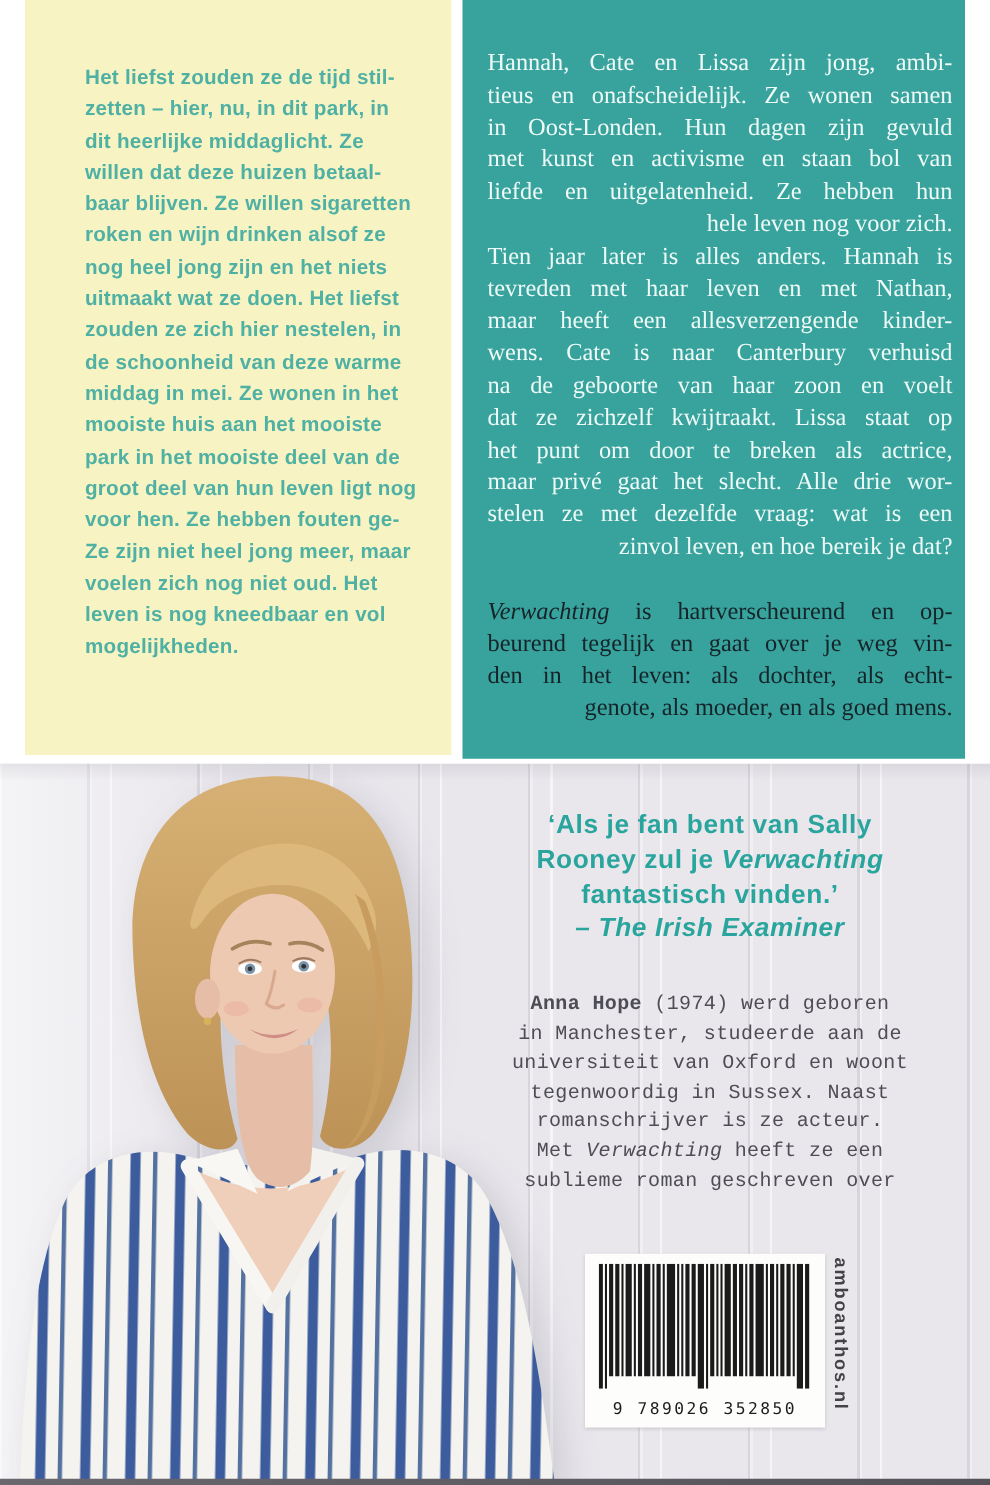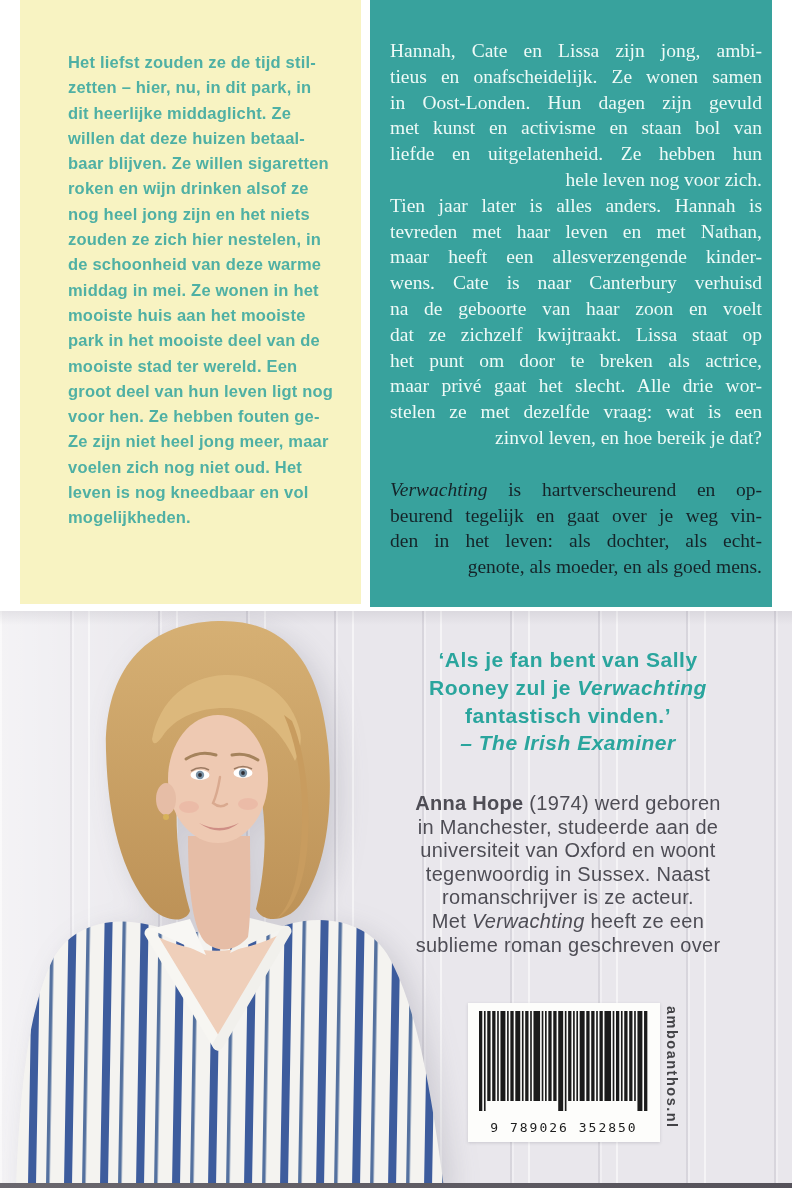--- a/index.html
+++ b/index.html
@@ -34,21 +34,21 @@
         rgba(255,255,255,0) 74px 88px);
     overflow:hidden;}
   .person-svg{position:absolute;left:0;top:0;width:460px;height:577px;
     filter:drop-shadow(10px 8px 14px rgba(80,75,95,.18));}
 
   
   .press-quote{position:absolute;left:408px;top:35px;width:320px;
     color:var(--quote_text);font-size:21px;font-weight:700;letter-spacing:.5px;text-align:center;}
   .press-quote .line{line-height:27.8px;white-space:nowrap;text-align:center;}
   .author-bio{position:absolute;left:408px;top:181px;width:320px;
-    color:var(--bio_text);font-size:20px;letter-spacing:.3px;text-align:center;}
+    color:var(--bio_text);font-size:16px;letter-spacing:.3px;text-align:center;font-family:Liberation Mono, monospace;}
   .author-bio .line{line-height:23.6px;white-space:nowrap;text-align:center;}
   .it{font-style:italic;}
   .bd{font-weight:700;}
 
   .barcode-box{position:absolute;left:468px;top:392px;width:192px;height:139px;
     background:var(--barcode_bg);box-shadow:0 1px 3px rgba(60,60,70,.18);}
   .barcode-box svg{position:absolute;left:11px;top:8px;}
   .isbn{position:absolute;left:0;bottom:7px;width:100%;text-align:center;
     color:#1d1d1d;font-family:"DejaVu Sans Mono",monospace;font-size:13px;letter-spacing:2px;}
   .publisher{position:absolute;left:664px;top:395px;height:150px;
@@ -65,26 +65,26 @@
 
   <div class="panel-yellow">
     <div class="excerpt">
         <div class="line"><span>Het liefst zouden ze de tijd stil-</span></div>
         <div class="line"><span>zetten – hier, nu, in dit park, in</span></div>
         <div class="line"><span>dit heerlijke middaglicht. Ze</span></div>
         <div class="line"><span>willen dat deze huizen betaal-</span></div>
         <div class="line"><span>baar blijven. Ze willen sigaretten</span></div>
         <div class="line"><span>roken en wijn drinken alsof ze</span></div>
         <div class="line"><span>nog heel jong zijn en het niets</span></div>
+        <div class="line"><span>uitmaakt wat ze doen. Het liefst</span></div>
         <div class="line"><span>zouden ze zich hier nestelen, in</span></div>
         <div class="line"><span>de schoonheid van deze warme</span></div>
         <div class="line"><span>middag in mei. Ze wonen in het</span></div>
         <div class="line"><span>mooiste huis aan het mooiste</span></div>
         <div class="line"><span>park in het mooiste deel van de</span></div>
-        <div class="line"><span>mooiste stad ter wereld. Een</span></div>
         <div class="line"><span>groot deel van hun leven ligt nog</span></div>
         <div class="line"><span>voor hen. Ze hebben fouten ge-</span></div>
         <div class="line"><span>Ze zijn niet heel jong meer, maar</span></div>
         <div class="line"><span>voelen zich nog niet oud. Het</span></div>
         <div class="line"><span>leven is nog kneedbaar en vol</span></div>
         <div class="line"><span>mogelijkheden.</span></div>
       </div>
   </div>
 
   <div class="panel-teal">

